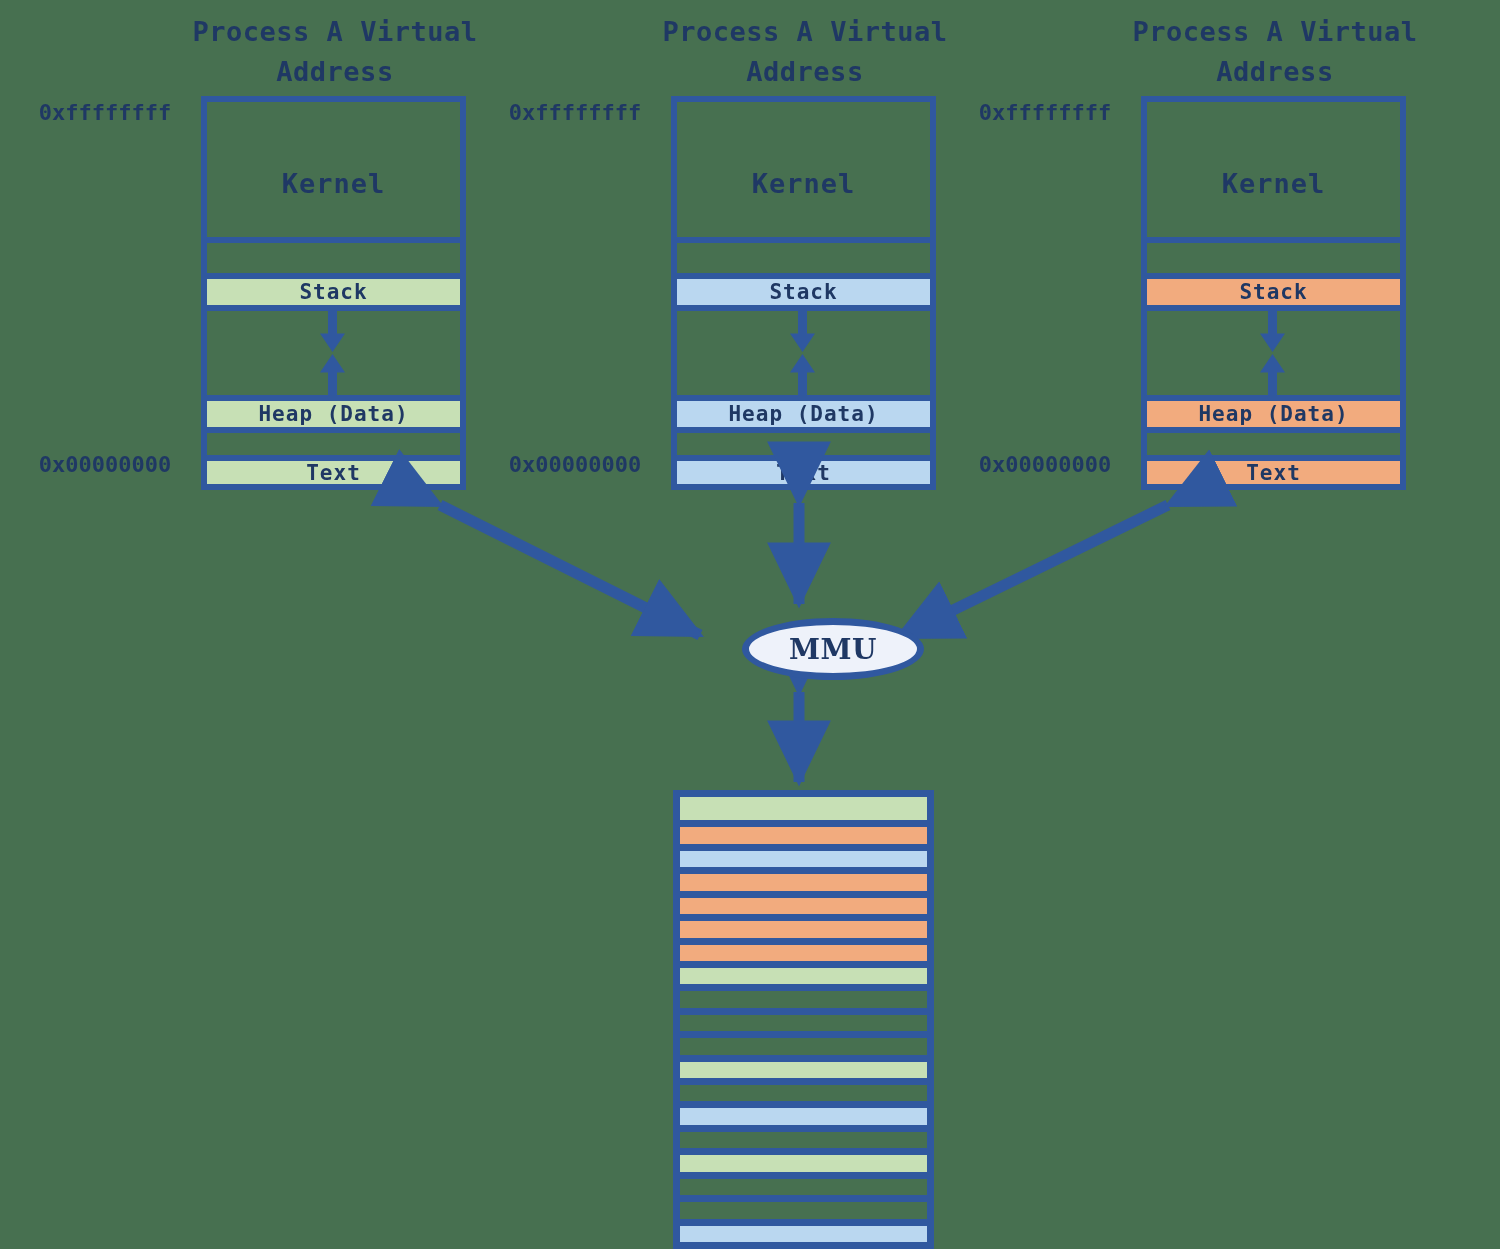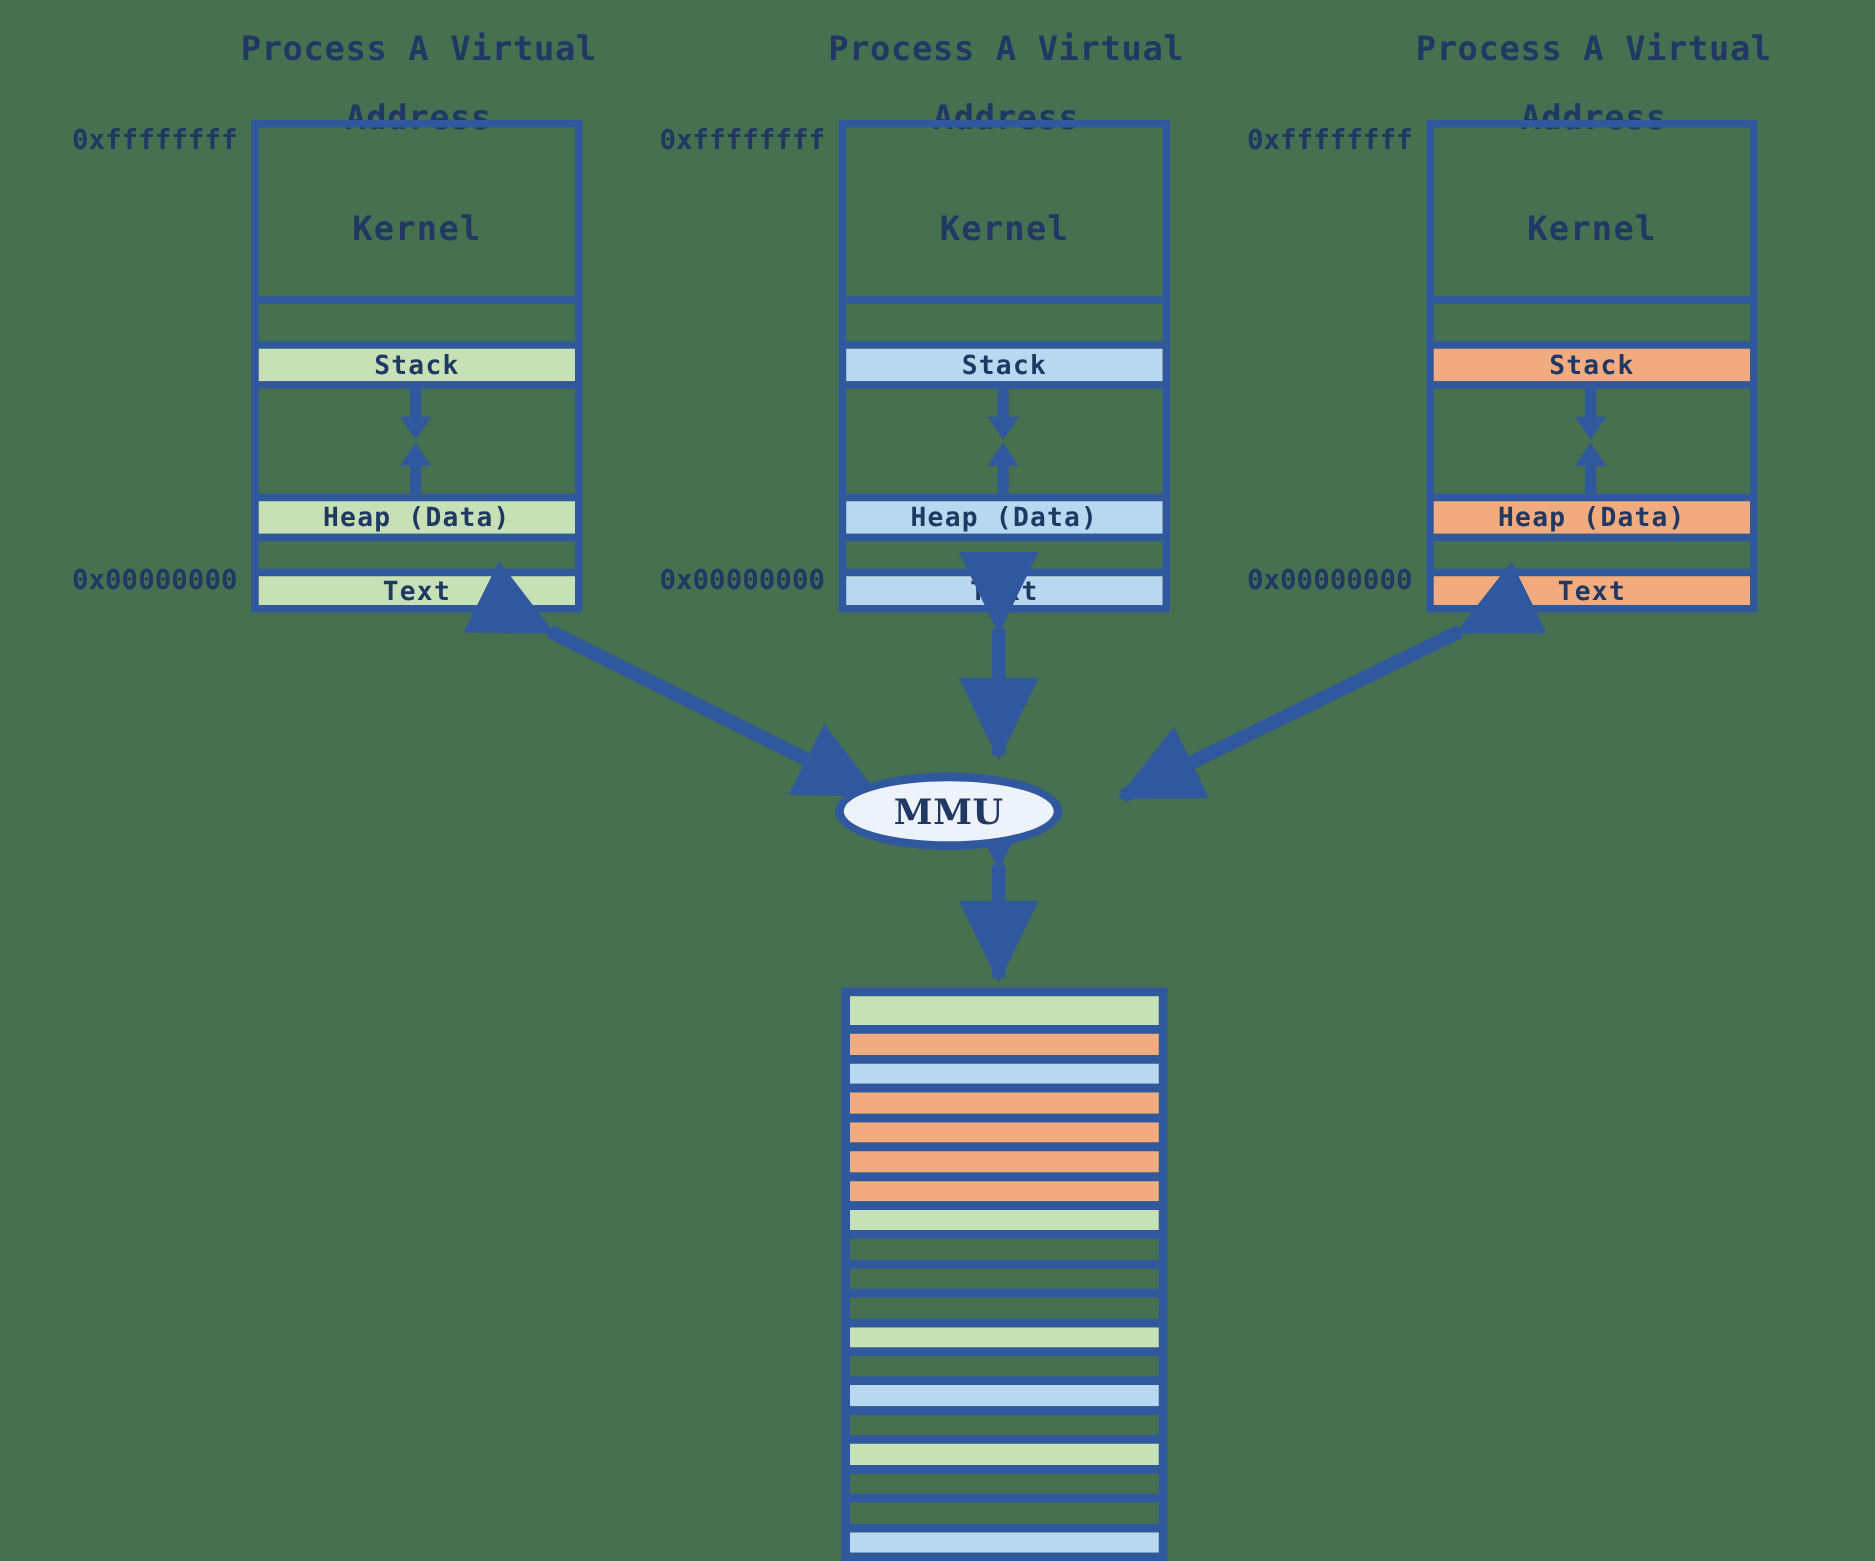--- a/index.html
+++ b/index.html
@@ -17,34 +17,34 @@
   }
 
   
   .proc-title {
     position: absolute;
     text-align: center;
     color: #1f3864;
     font-family: "DejaVu Sans Mono", "Liberation Mono", monospace;
     font-weight: bold;
     font-size: 27px;
-    line-height: 55px;
+    line-height: 40px;
     letter-spacing: 0.5px;
     white-space: pre-line;
   }
 
   
   .addr-label {
     position: absolute;
     color: #1f3864;
     font-family: "DejaVu Sans Mono", "Liberation Mono", monospace;
     font-weight: bold;
     font-size: 22px;
     white-space: nowrap;
-    text-align: right;
+    text-align: center;
   }
 
   
   .vbox {
     position: absolute;
     box-sizing: border-box;
     border: 6px solid #30589f;
     background: transparent;
   }
   .vrow {
@@ -289,21 +289,21 @@
 
     <line x1="440" y1="505" x2="700" y2="635" stroke="#30589f" stroke-width="11" marker-start="url(#ah)" marker-end="url(#ah)"></line>
 
     <line x1="799" y1="503" x2="799" y2="604" stroke="#30589f" stroke-width="11" marker-start="url(#ah)" marker-end="url(#ah)"></line>
 
     <line x1="1168" y1="505" x2="898" y2="637" stroke="#30589f" stroke-width="11" marker-start="url(#ah)" marker-end="url(#ah)"></line>
 
     <line x1="799" y1="692" x2="799" y2="782" stroke="#30589f" stroke-width="11" marker-start="url(#ah)" marker-end="url(#ah)"></line>
   </svg>
 
-  <div class="mmu" style="left:668px; top:618px; width:182px; height:62px;">
+  <div class="mmu" style="left:742px; top:618px; width:182px; height:62px;">
     <span>MMU</span>
   </div>
 
 
   <div class="pmem" style="left:673px; top:790px; width:261px; height:459px;">
       <div class="prow first" style="top: 0px; height: 23.4211px;">
         <div class="pfill" style="background: rgb(199, 224, 181);"></div>
       </div>
       <div class="prow" style="top: 23.4211px; height: 23.4211px;">
         <div class="pfill" style="background: rgb(242, 171, 126);"></div>

